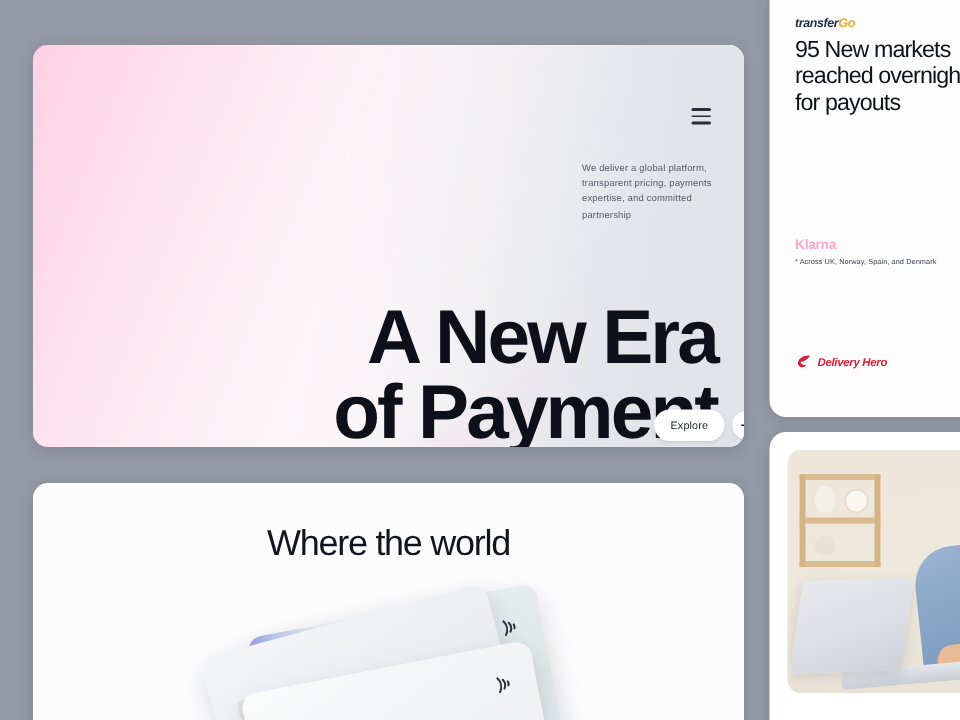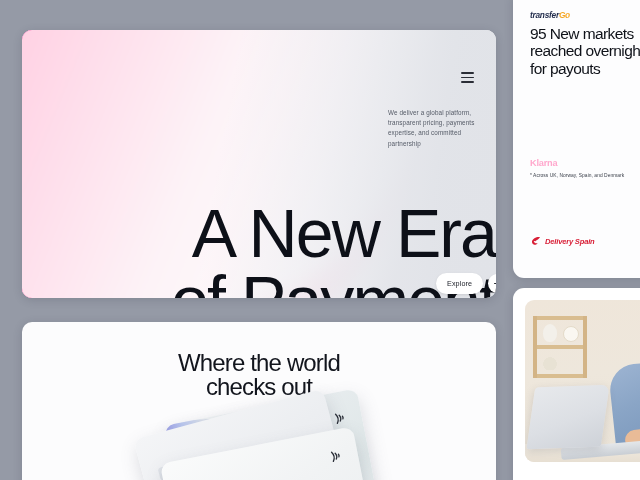--- a/index.html
+++ b/index.html
@@ -83,23 +83,23 @@
   .hamburger i { display:block; height:1.6px; background:#2a2d36; margin-bottom:3px; border-radius:1px; }
   .hamburger i:last-child{ margin-bottom:0; }
 
   .hero-para {
     position:absolute; left:366px; top:78px; width:96px;
     font-size:6.3px; line-height:1.62; color:#545a66; letter-spacing:.12px;
   }
 
   .hero-title {
     position:absolute; left:0; right:0; top:170px;
-    text-align:right; 
-    font-size:68px; line-height:.98; letter-spacing:-1.9px;
-    color:#0d1018; font-weight:400;
+    text-align:right; padding-right:18px;
+    font-size:51px; line-height:.98; letter-spacing:-1.9px;
+    color:#0d1018; font-weight:700;
   }
   .hero-title span { display:block; }
 
   .cta { position:absolute; left:414px; top:243px; display:flex; align-items:center; gap:5px; }
   .cta-pill {
     background:#fff; color:#1a1d26; border-radius:999px;
     font-size:7.2px; padding:6px 11px; letter-spacing:.1px;
     box-shadow:0 1px 3px rgba(0,0,0,.1); cursor:pointer; white-space:nowrap;
   }
   .cta-arrow {
@@ -243,21 +243,20 @@
           <line x1="4" y1="12" x2="19" y2="12"></line>
             <polyline points="13,6 19,12 13,18"></polyline>
         </svg>
       </div>
     </div>
   </div>
 
   <div class="card" id="checkout">
     <div class="co-title">
       <span>Where the world</span>
-      <span>checks out</span>
     </div>
 
     <div class="cards-art">
 
       <div class="pcard pcard-back">
         <div class="iris"></div>
         <div class="nfc">
           <svg viewBox="0 0 24 24" fill="none" stroke="#2b2f38" stroke-width="2" stroke-linecap="round">
             <path d="M7 5a12 12 0 0 1 0 14"></path>
               <path d="M12 7.5a8 8 0 0 1 0 9"></path>
@@ -299,21 +298,21 @@
       <div class="stat-head">
       </div>
       <div class="stat-note">* Across UK, Norway, Spain, and Denmark</div>
     </div>
 
     <div class="stat-block logo-dh" style="top:245px;">
       <svg viewBox="0 0 24 24">
         <path d="M20 4C13 3 5 7 4 13c-.5 3 1.5 6 4.5 6.5 3 .5 6-1 7-4-2 1.5-4.5 1.5-5.5 0-1-1.5.5-4 4-5.5 2.5-1 4.5-3.5 6-6z" fill="#d81e36"></path>
         <circle cx="9.2" cy="13.6" r="1.6" fill="#ffffff"></circle>
       </svg>
-      <span class="dh-text">Delivery Spain</span>
+      <span class="dh-text">Delivery Hero</span>
     </div>
   </div>
 
   <div class="card" id="photo">
     <div class="photo-inner">
       <div class="shelf">
         <div class="plank p1"></div>
           <div class="plank p2"></div>
           <div class="plank p3"></div>
         <div class="side s1"></div>

